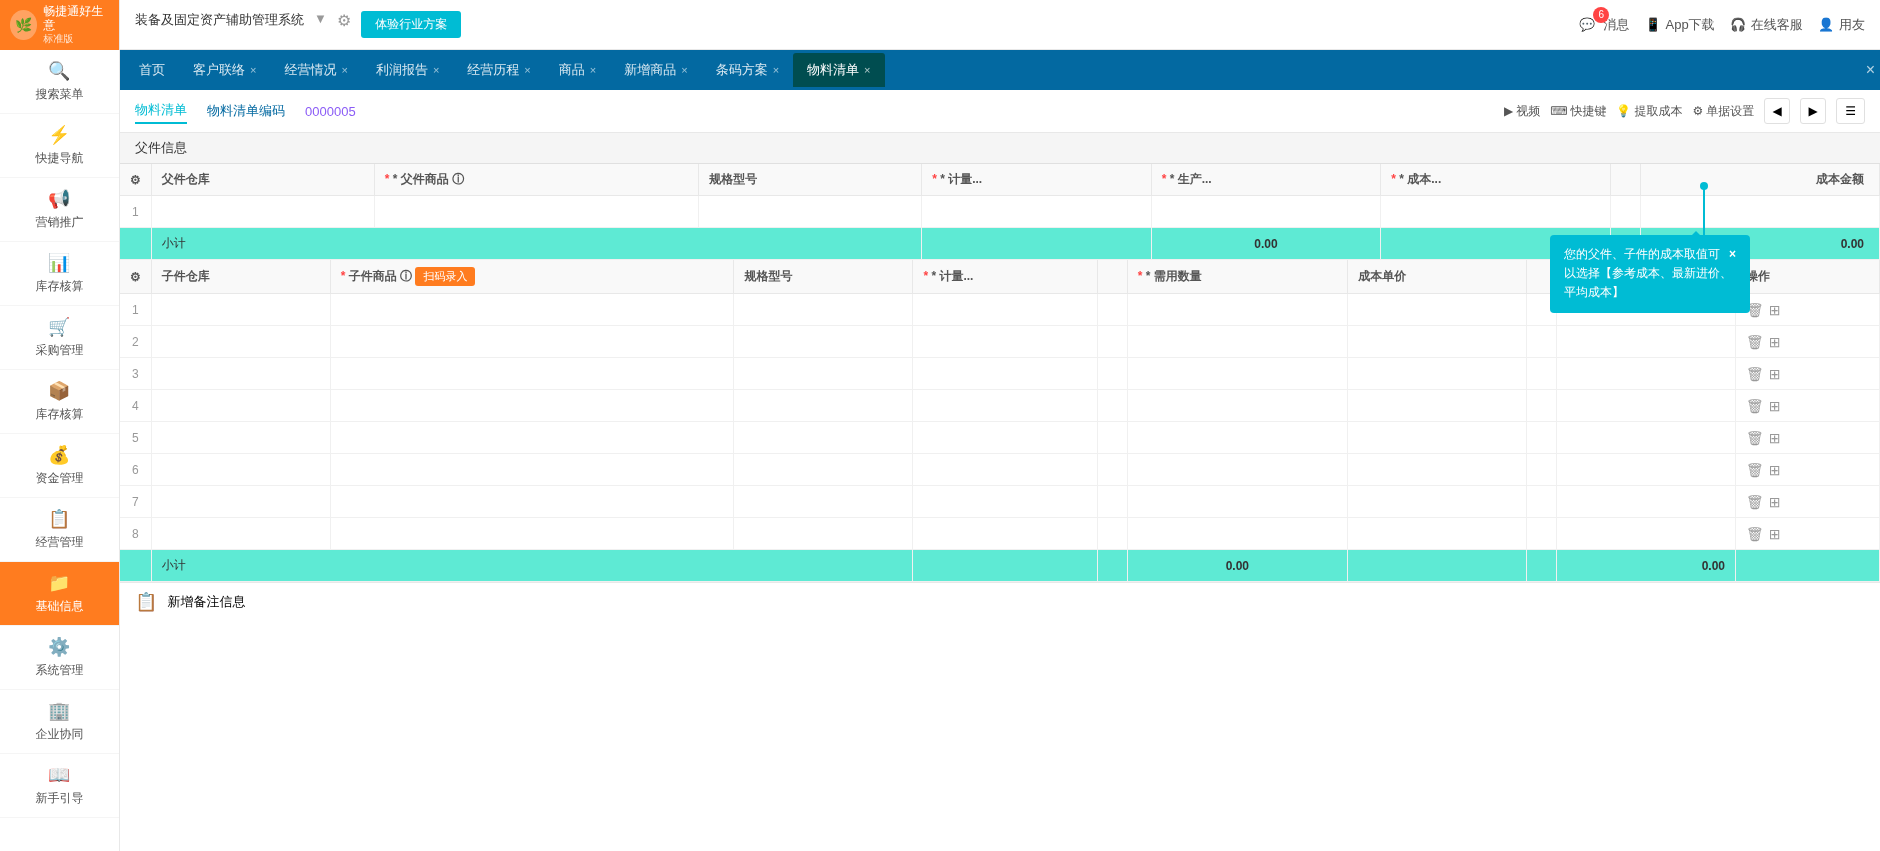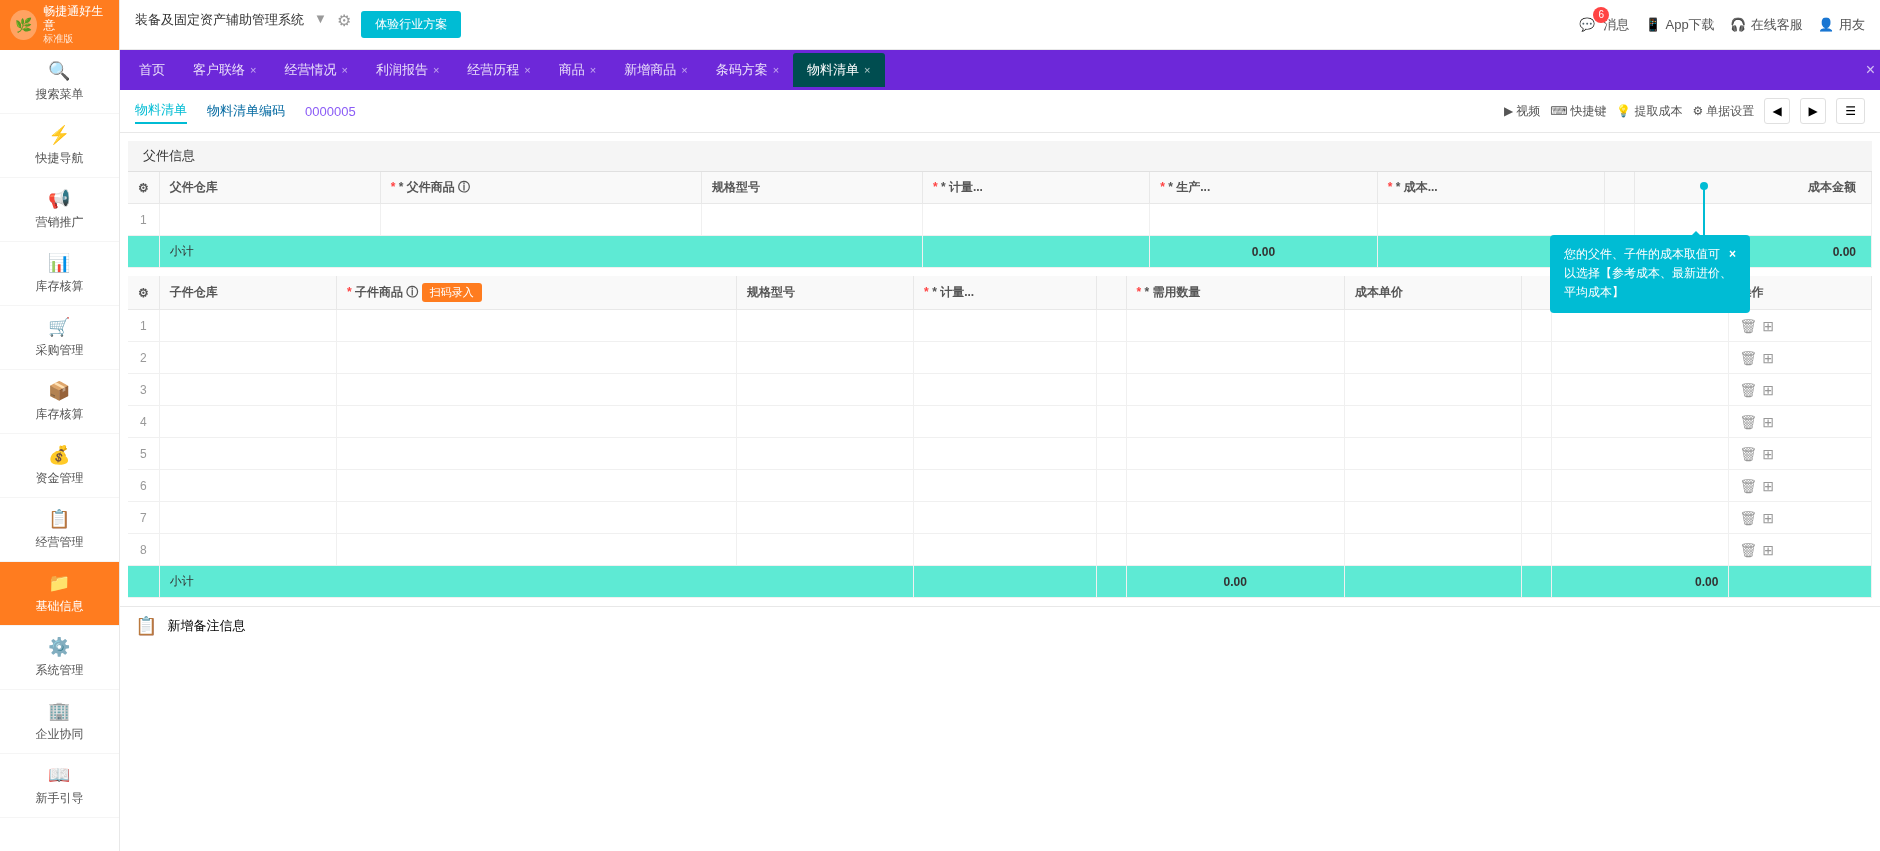--- a/index.html
+++ b/index.html
@@ -75,21 +75,21 @@
       border-radius: 3px;
       cursor: pointer;
       font-size: 12px;
     }
     .topbar-right { display: flex; align-items: center; gap: 16px; color: #555; font-size: 13px; }
     .topbar-right-item { display: flex; align-items: center; gap: 4px; cursor: pointer; }
     .badge { background: #f44; color: white; border-radius: 50%; width: 16px; height: 16px; font-size: 10px; display: flex; align-items: center; justify-content: center; margin-top: -8px; margin-left: -8px; }
 
     
     .nav-tabs {
-      background: #6d28d9;
+      background: #0369a1;
       display: flex;
       align-items: center;
       height: 40px;
       padding: 0 5px;
       overflow-x: auto;
     }
     .nav-tab {
       padding: 8px 14px;
       color: rgba(255,255,255,0.85);
       cursor: pointer;
@@ -119,21 +119,21 @@
       color: #0369a1;
       cursor: pointer;
       padding: 3px 0;
     }
     .sub-header-tab.active { color: #00bcd4; border-bottom: 2px solid #00bcd4; }
     .sub-header-code { font-size: 13px; color: #8b5cf6; }
     .sub-header-actions { margin-left: auto; display: flex; align-items: center; gap: 10px; }
     .sub-header-action { display: flex; align-items: center; gap: 3px; color: #555; font-size: 12px; cursor: pointer; }
 
     
-    .section { margin: 8px; }
+    .section { margin: 0; }
     .section-title {
       background: #f5f5f5;
       padding: 6px 15px;
       font-size: 13px;
       color: #333;
       font-weight: 500;
       border-bottom: 1px solid #e0e0e0;
     }
     
     .data-table { width: 100%; border-collapse: collapse; }

